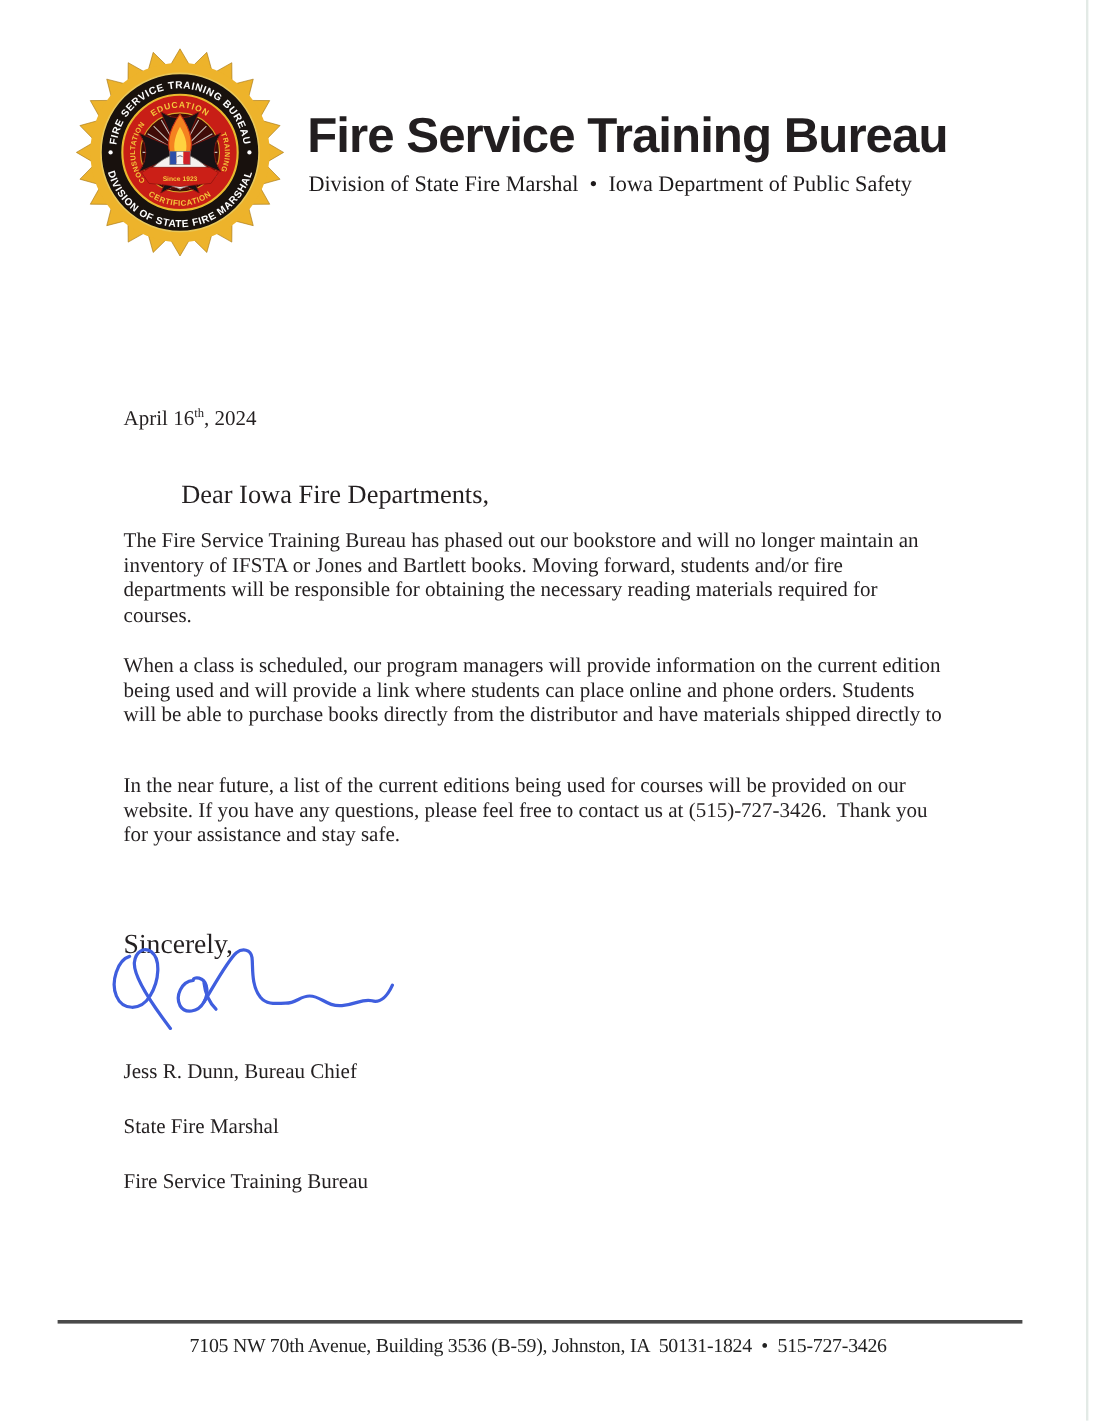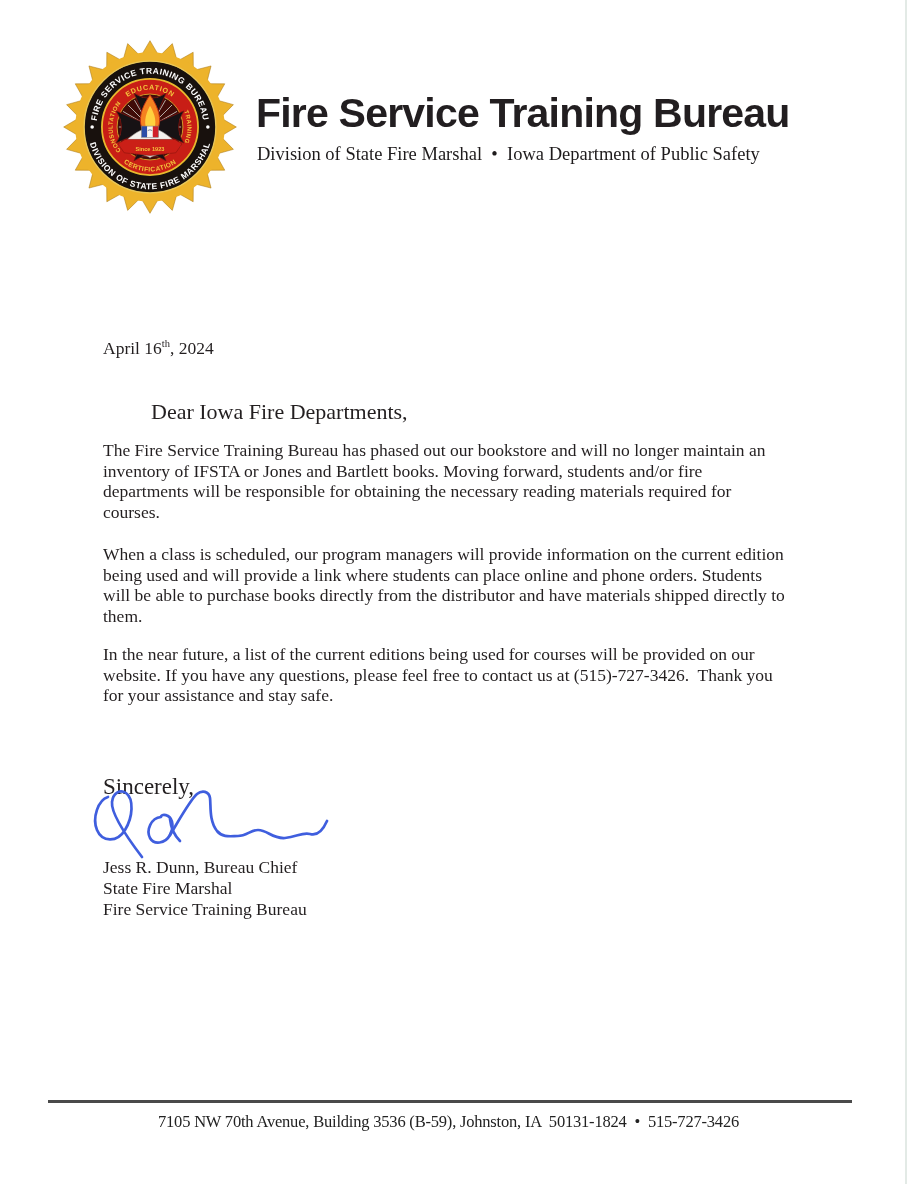--- a/index.html
+++ b/index.html
@@ -24,21 +24,21 @@
   
   .date{position:absolute;left:103px;top:338px;font-size:17.5px;}
   .date sup{font-size:10.5px;vertical-align:super;line-height:0;}
   .salutation{position:absolute;left:103px;top:399px;font-size:22px;margin-left:48px;}
   .para{position:absolute;left:103px;font-size:17.5px;}
   .para > div{line-height:20.7px;white-space:pre-wrap;}
   .para1{top:440px;} .para2{top:544px;} .para3{top:644px;}
   .closing{position:absolute;left:103px;top:774px;font-size:23px;}
   .signature{position:absolute;left:90px;top:786px;width:250px;height:80px;}
   .sig-block{position:absolute;left:103px;top:857px;font-size:17.5px;}
-  .sig-block > div{line-height:20.8px;}
+  .sig-block > div{line-height:20.8px;margin-top:25px;}
 
   
   .footer-rule{position:absolute;left:48px;top:1100px;width:804px;height:2.5px;
                background:#4a4a4a;}
   .footer-text{position:absolute;left:0;top:1112px;width:897px;
                text-align:center;font-family:Liberation Serif, serif;
                font-size:16.5px;letter-spacing:-0.2px;color:#222;white-space:pre;}
 
   svg text{font-family:"Liberation Sans", sans-serif;}
 </style>
@@ -153,21 +153,20 @@
   <div class="para para1">
       <div>The Fire Service Training Bureau has phased out our bookstore and will no longer maintain an</div>
       <div>inventory of IFSTA or Jones and Bartlett books. Moving forward, students and/or fire</div>
       <div>departments will be responsible for obtaining the necessary reading materials required for</div>
       <div>courses.</div>
     </div>
   <div class="para para2">
       <div>When a class is scheduled, our program managers will provide information on the current edition</div>
       <div>being used and will provide a link where students can place online and phone orders. Students</div>
       <div>will be able to purchase books directly from the distributor and have materials shipped directly to</div>
-      <div>them.</div>
     </div>
   <div class="para para3">
       <div>In the near future, a list of the current editions being used for courses will be provided on our</div>
       <div>website. If you have any questions, please feel free to contact us at (515)-727-3426.  Thank you</div>
       <div>for your assistance and stay safe.</div>
     </div>
 
   <div class="closing">Sincerely,</div>
 
   <svg class="signature" viewBox="0 0 250 80">

